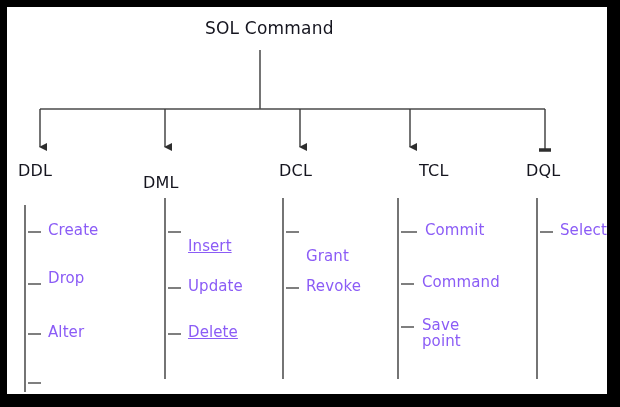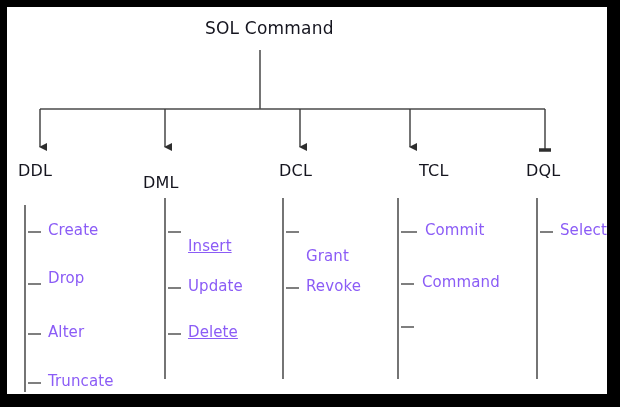--- a/index.html
+++ b/index.html
@@ -117,28 +117,31 @@
 
     <div class="node-label category-label" style="left:11px; top:156px;">DDL</div>
     <div class="node-label category-label" style="left:136px; top:156px;margin-top:12px;">DML</div>
     <div class="node-label category-label" style="left:272px; top:156px;">DCL</div>
     <div class="node-label category-label" style="left:385px; top:156px;margin-left:27px;">TCL</div>
     <div class="node-label category-label" style="left:519px; top:156px;">DQL</div>
 
     <div class="node-label leaf-label" style="left:41px; top:216px;">Create</div>
     <div class="node-label leaf-label" style="left:41px; top:264px;">Drop</div>
     <div class="node-label leaf-label" style="left:41px; top:318px;">Alter</div>
-    <div class="node-label leaf-label" style="left:41px; top:367px;">Truncate</div>
 
     <div class="node-label leaf-label" style="left:181px; top:232px;text-decoration:underline;">Insert</div>
     <div class="node-label leaf-label" style="left:181px; top:272px;text-align:right;">Update</div>
     <div class="node-label leaf-label" style="left:181px; top:318px;text-decoration:underline;">Delete</div>
 
     <div class="node-label leaf-label" style="left:299px; top:216px;margin-top:26px;">Grant</div>
     <div class="node-label leaf-label" style="left:299px; top:272px;">Revoke</div>
 
     <div class="node-label leaf-label" style="left:418px; top:216px;">Commit</div>
     <div class="node-label leaf-label" style="left:415px; top:268px;">Command</div>
+    <div class="node-label leaf-label" style="left:415px; top:311px;">
+      <span>Save</span>
+      <span class="line2">point</span>
+    </div>
 
     <div class="node-label leaf-label" style="left:553px; top:216px;">Select</div>
 
   </div>
 </div>
 
 </body></html>

